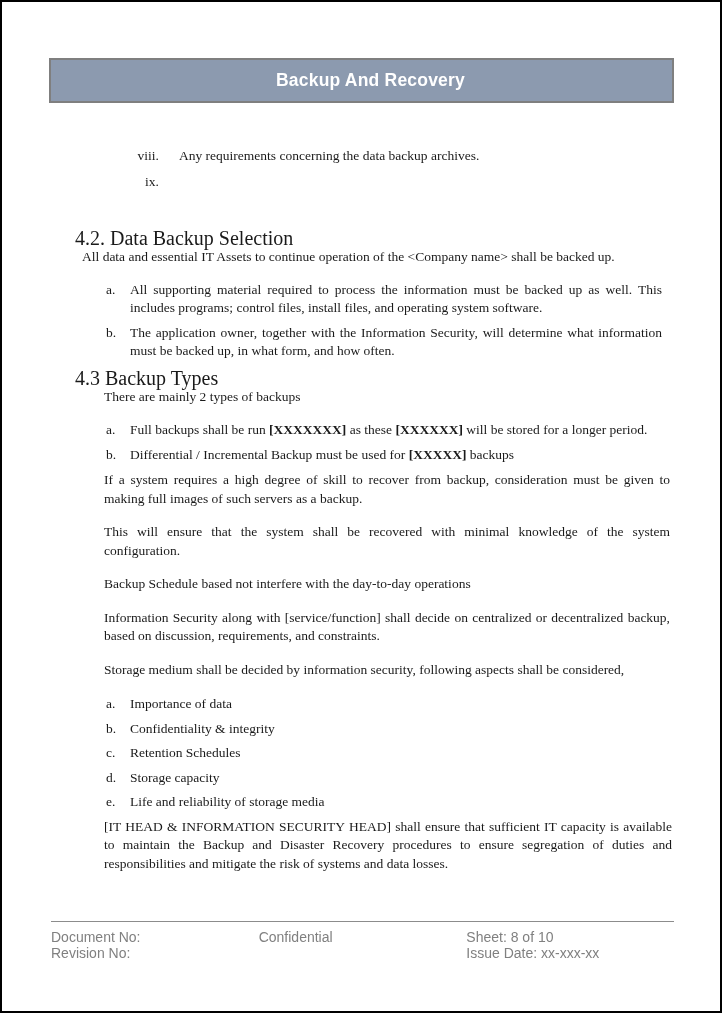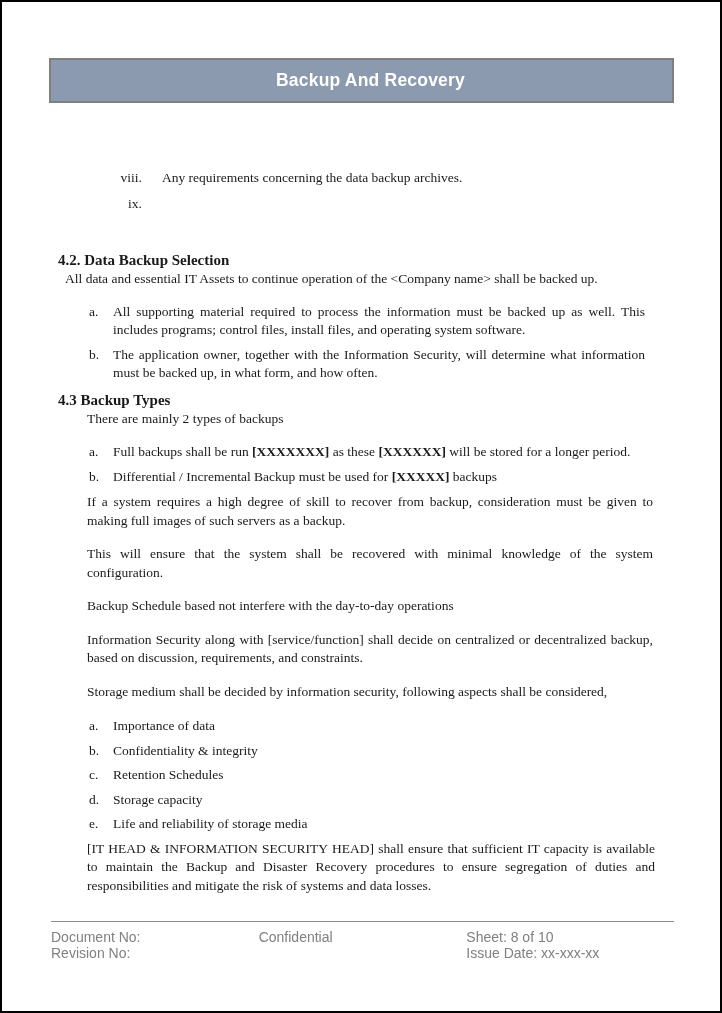--- a/index.html
+++ b/index.html
@@ -34,44 +34,43 @@
   }
   .doc-title {
     font-family: "Liberation Sans", sans-serif;
     font-weight: bold;
     font-size: 17.5px;
     color: #ffffff;
     letter-spacing: 0.2px;
   }
   .content {
     position: absolute;
-    left: 37px;
+    left: 54px;
     top: 145px;
     width: 622px;
     font-size: 13.5px;
     line-height: 18.5px;
-    margin-top: 22px;
   }
   .roman-item {
     display: flex;
     margin-bottom: 7px;
   }
   .roman-marker {
     flex: none;
     width: 103px;
     text-align: right;
   }
   .roman-text {
     margin-left: 20px;
   }
   .sec-heading {
     margin: 0 0 0 19px;
-    font-size: 15px;
+    font-size: 20px;
     line-height: 19px;
-    font-weight: bold;
+    font-weight: normal;
   }
   .h42 { margin-top: 38px; }
   .h43 { margin-top: 8px; }
   .intro42 {
     margin-left: 26px;
   }
   .indent48 {
     margin-left: 48px;
     width: 566px;
   }

